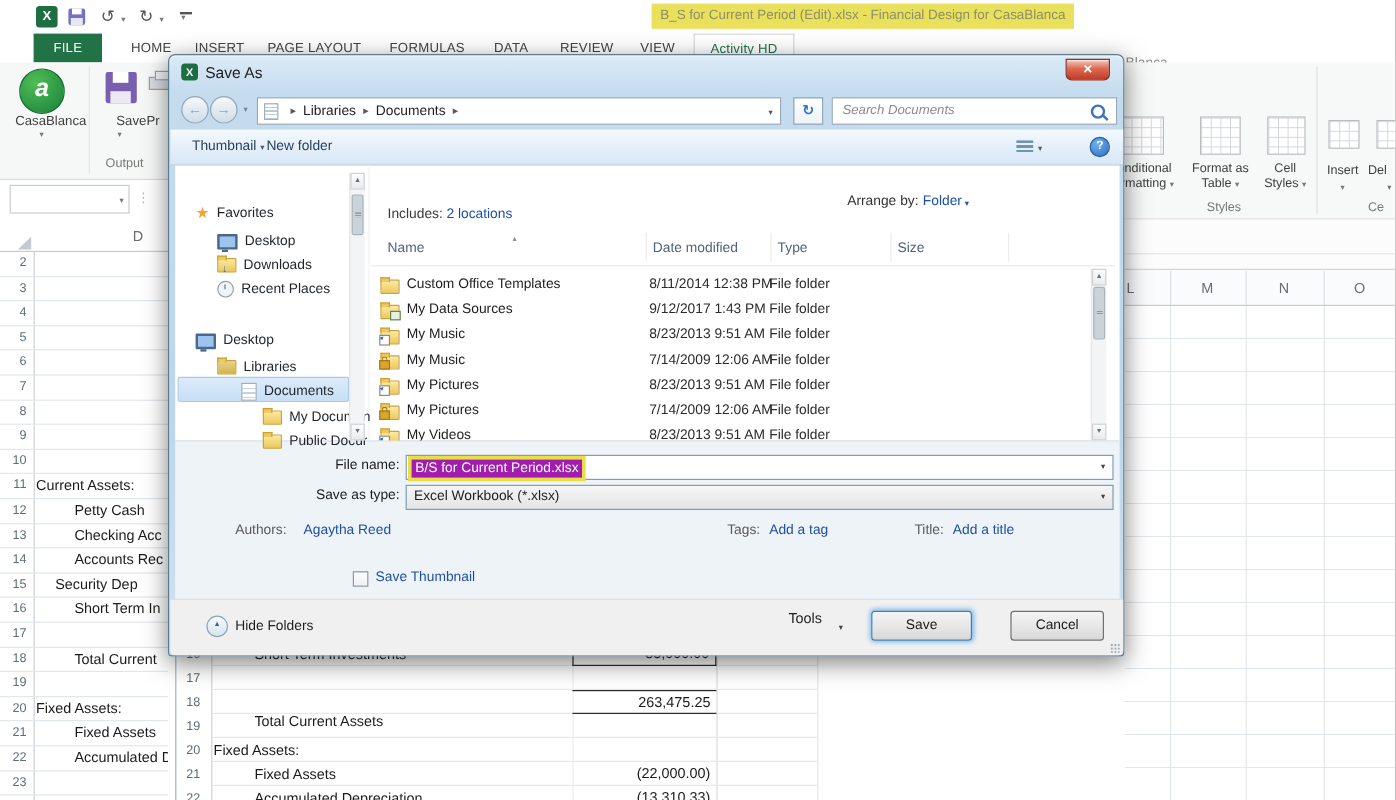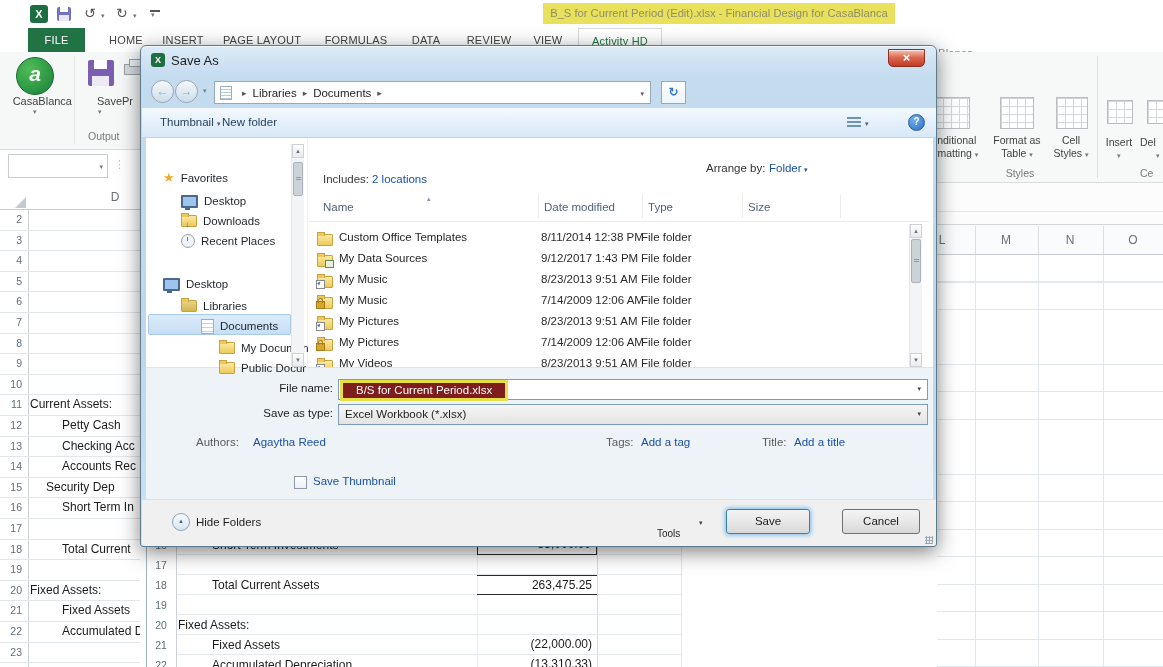--- a/index.html
+++ b/index.html
@@ -119,21 +119,21 @@
   .link{color:#1c51a3}
   .lh-sep{position:absolute;top:148px;width:1px;height:24px;background:#ececec}
   .fl-head{position:absolute;top:155px;font-size:11.5px;color:#4f637c}
   #file-rows{position:absolute;left:168px;top:178px;width:621px;height:143px;overflow:hidden}
   .f-row{position:absolute;left:0;width:621px;height:21px}
   .f-ico{position:absolute;left:8px;top:4px}
   .f-name{position:absolute;left:30px;top:3px;font-size:11.5px;color:#1e1e1e;white-space:nowrap}
   .f-date{position:absolute;left:232px;top:3px;font-size:11.5px;color:#2b2b2b;white-space:nowrap}
   .f-type{position:absolute;left:332px;top:3px;font-size:11.5px;color:#2b2b2b;white-space:nowrap}
   .flabel{position:absolute;font-size:11.5px;color:#1b1b1b;text-align:right;width:92px}
-  .sel-text{display:inline-block;margin:2px 0 0 4px;padding:0 13px;background:#7f1d1d;color:#fff;font-size:11.5px;line-height:15px;
+  .sel-text{display:inline-block;margin:2px 0 0 4px;padding:0 3px;background:#a21caf;color:#fff;font-size:11.5px;line-height:15px;
     box-shadow:0 0 0 3px #e7df45}
   .combo{position:absolute;left:197px;width:590px;height:21px;border:1px solid #7f9db9;box-sizing:border-box;
     background:linear-gradient(#f6f6f6,#e4e4e4)}
   .mlabel{position:absolute;font-size:11.5px;color:#5a5a5a}
   .mval{position:absolute;font-size:11.5px;color:#1c51a3}
   .checkbox{position:absolute;left:153px;top:430px;width:13px;height:13px;background:linear-gradient(#fdfdfd,#eef1f3);
     border:1px solid #8e9aa5;box-sizing:border-box}
   .dlg-footer{position:absolute;left:1px;top:453px;width:794px;height:47px;background:#f0f0f0;border-top:1px solid #dfdfdf;
     border-radius:0 0 4px 4px;box-sizing:border-box}
   .hide-circle{position:absolute;left:30px;top:13px;width:18px;height:18px;border-radius:50%;border:1px solid #8aa5bd;
@@ -332,21 +332,21 @@
           <span class="bs-label" style="left: 65px;">Short Term Investments</span>
           <span class="bs-val b-box">85,000.00</span>
         </div>
         <div class="bs-row" style="top: 25px;">
           <span class="bs-grid"></span>
           <span class="bs-num">17</span>
         </div>
         <div class="bs-row" style="top: 45px;">
           <span class="bs-grid"></span>
           <span class="bs-num">18</span>
-          <span class="bs-label" style="left: 65px;">Total Current Assets</span>
+          <span class="bs-label" style="left: 65px; margin-top: 16px;">Total Current Assets</span>
           <span class="bs-val b-total">263,475.25</span>
         </div>
         <div class="bs-row" style="top: 65px;">
           <span class="bs-grid"></span>
           <span class="bs-num">19</span>
         </div>
         <div class="bs-row" style="top: 85px;">
           <span class="bs-grid"></span>
           <span class="bs-num">20</span>
           <span class="bs-label" style="left: 31px;">Fixed Assets:</span>
@@ -376,20 +376,24 @@
     <div class="crumb-box">
       <span class="page-ico"></span>
       <span class="bsep"></span>
       <span>Libraries</span>
       <span class="bsep"></span>
       <span>Documents</span>
       <span class="bsep"></span>
       <span class="car" style="right:6px;top:8px;color:#556"></span>
     </div>
     <span class="fieldbox" style="left:520px;top:35px;width:25px;height:23px;background:linear-gradient(#fdfefe,#eef4f9);text-align:center;line-height:21px;color:#2f76c8;font-weight:bold;font-size:12px">↻</span>
+    <div class="fieldbox" style="left:552px;top:35px;width:238px;height:23px">
+      <span class="t" style="left:8px;top:4px;font-size:11px;font-style:italic;color:#8b8b8b">Search Documents</span>
+      <span class="mag"></span>
+    </div>
 
     <div class="dlg-toolbar">
       <span class="tb-item" style="left:18px;top:8px"><span>Thumbnail</span> <span style="font-size:7px;color:#557">▾</span></span>
       <span class="tb-item" style="left:80px;top:8px">New folder</span>
       <span class="views-ico"></span>
       <span class="car" style="left:723px;top:12px;color:#557"></span>
       <span class="help-btn"></span>
     </div>
 
     <div class="content-white"></div>
@@ -524,20 +528,20 @@
     <span class="mlabel" style="left:465px;top:390px">Tags:</span>
     <span class="mval" style="left:500px;top:390px">Add a tag</span>
     <span class="mlabel" style="left:621px;top:390px">Title:</span>
     <span class="mval" style="left:653px;top:390px">Add a title</span>
     <span class="checkbox"></span>
     <span class="mval" style="left:172px;top:429px">Save Thumbnail</span>
 
     <div class="dlg-footer">
       <span class="hide-circle">▲</span>
       <span class="t" style="left:54px;top:16px;font-size:11.5px">Hide Folders</span>
-      <span class="t" style="left:515px;top:28px;font-size:10px">Tools</span>
+      <span class="t" style="left:515px;top:8px;font-size:12px">Tools</span>
       <span class="car" style="left:557px;top:19px;color:#444"></span>
       <span class="btn default" style="left:584px;width:84px">Save</span>
       <span class="btn" style="left:700px;width:78px">Cancel</span>
       <span class="grip"></span>
     </div>
   </div>
 </div>
 
 </body></html>

